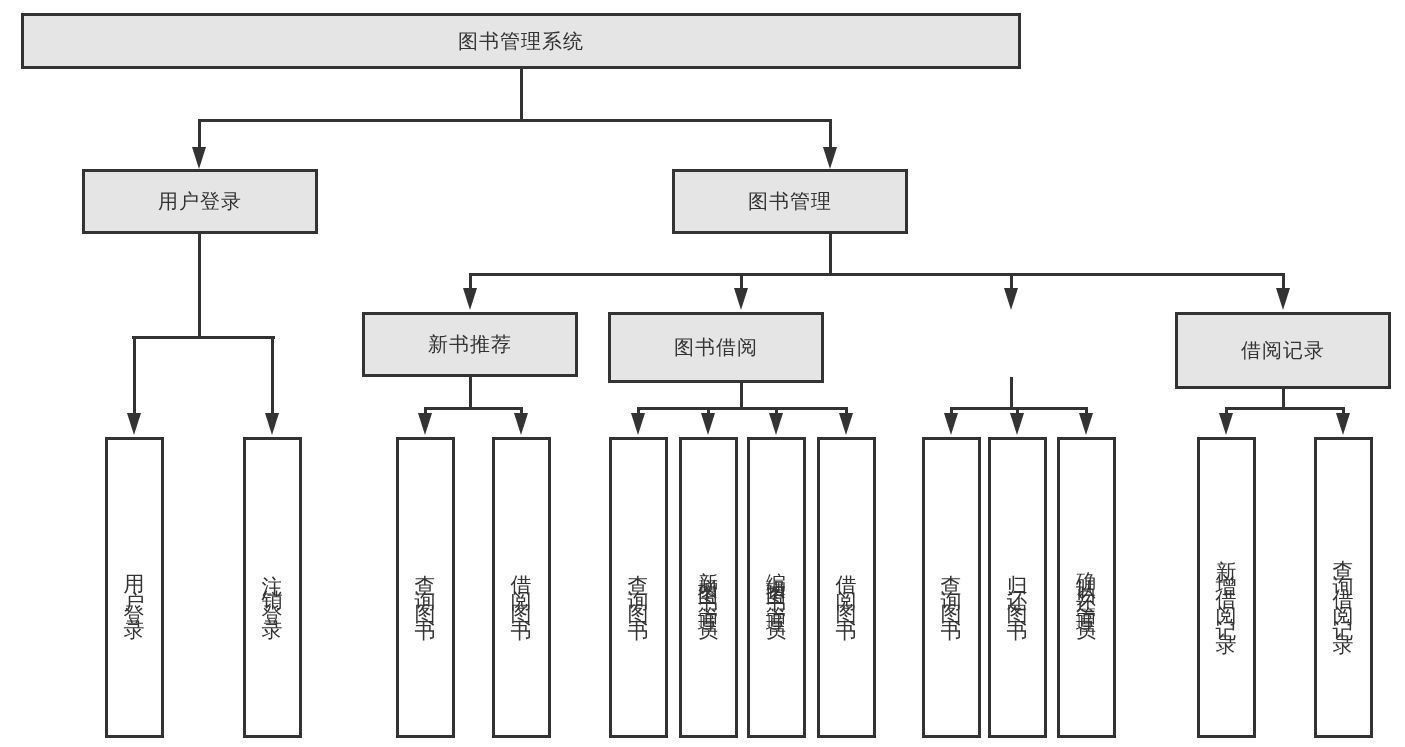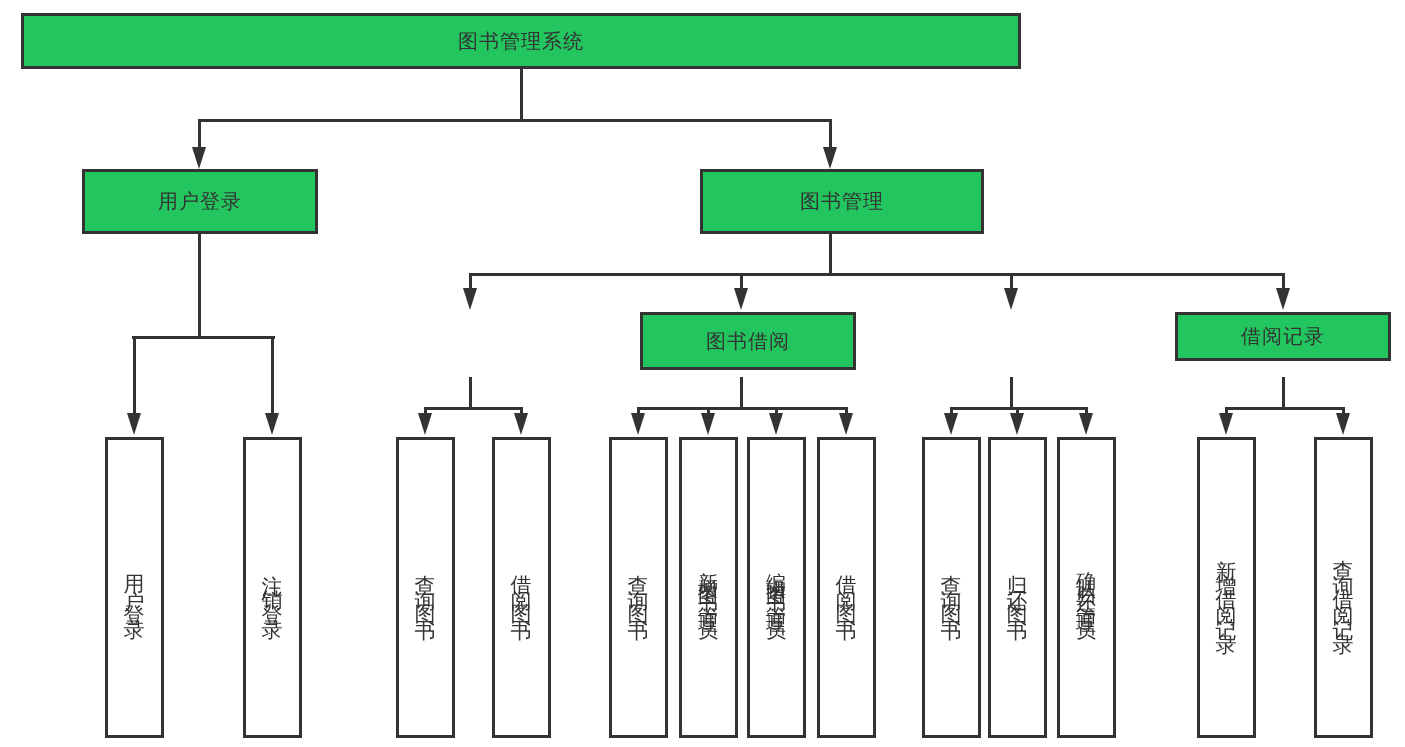--- a/index.html
+++ b/index.html
@@ -3,21 +3,21 @@
 <meta charset="utf-8">
 <style>
   html,body { margin:0; padding:0; background:#ffffff; }
   .canvas {
     position:relative; width:1405px; height:747px; background:#ffffff;
     font-family:"Liberation Sans","DejaVu Sans",sans-serif; color:#333333;
     overflow:hidden;
   }
   .hbox {
     position:absolute; box-sizing:border-box; border:3px solid #333333;
-    background:#22c55e; display:flex; align-items:center; justify-content:center;
+    background:#e5e5e5; display:flex; align-items:center; justify-content:center;
     font-size:20px; letter-spacing:1px; white-space:nowrap;
   }
   .vbox {
     position:absolute; box-sizing:border-box; border:3px solid #333333;
     background:#ffffff; width:59px; height:301px; top:437px;
     display:flex; align-items:center; justify-content:center;
   }
   .vbox span {
     writing-mode:vertical-rl; text-orientation:mixed;
     font-size:21px; line-height:1; letter-spacing:15px; white-space:nowrap;
@@ -95,24 +95,25 @@
   <div class="vline" style="left:1282px;top:377px;height:30px"></div>
   <div class="hline" style="left:1225px;top:407px;width:120px"></div>
   <div class="vline" style="left:1225px;top:407px;height:8px"></div>
   <div class="vline" style="left:1342px;top:407px;height:8px"></div>
   <div class="arrow" style="left:1219px;top:413px"></div>
   <div class="arrow" style="left:1336px;top:413px"></div>
 
   <div class="hbox" style="left:21px;top:13px;width:1000px;height:56px">图书管理系统</div>
 
   <div class="hbox" style="left:82px;top:169px;width:236px;height:65px">用户登录</div>
-  <div class="hbox" style="left:700px;top:169px;width:284px;height:65px">图书管理</div>
+  <div class="hbox" style="left:672px;top:169px;width:236px;height:65px">图书管理</div>
 
-  <div class="hbox" style="left:640px;top:312px;width:216px;height:58px">图书借阅</div>
-  <div class="hbox" style="left:1175px;top:312px;width:216px;height:49px">借阅记录</div>
+  <div class="hbox" style="left:362px;top:312px;width:216px;height:65px">新书推荐</div>
+  <div class="hbox" style="left:608px;top:312px;width:216px;height:71px">图书借阅</div>
+  <div class="hbox" style="left:1175px;top:312px;width:216px;height:77px">借阅记录</div>
 
   <div class="vbox" style="left:105px">
     <span>用户登录</span>
   </div>
   <div class="vbox" style="left:243px">
     <span>注销登录</span>
   </div>
 
   <div class="vbox" style="left:396px">
     <span>查询图书</span>

